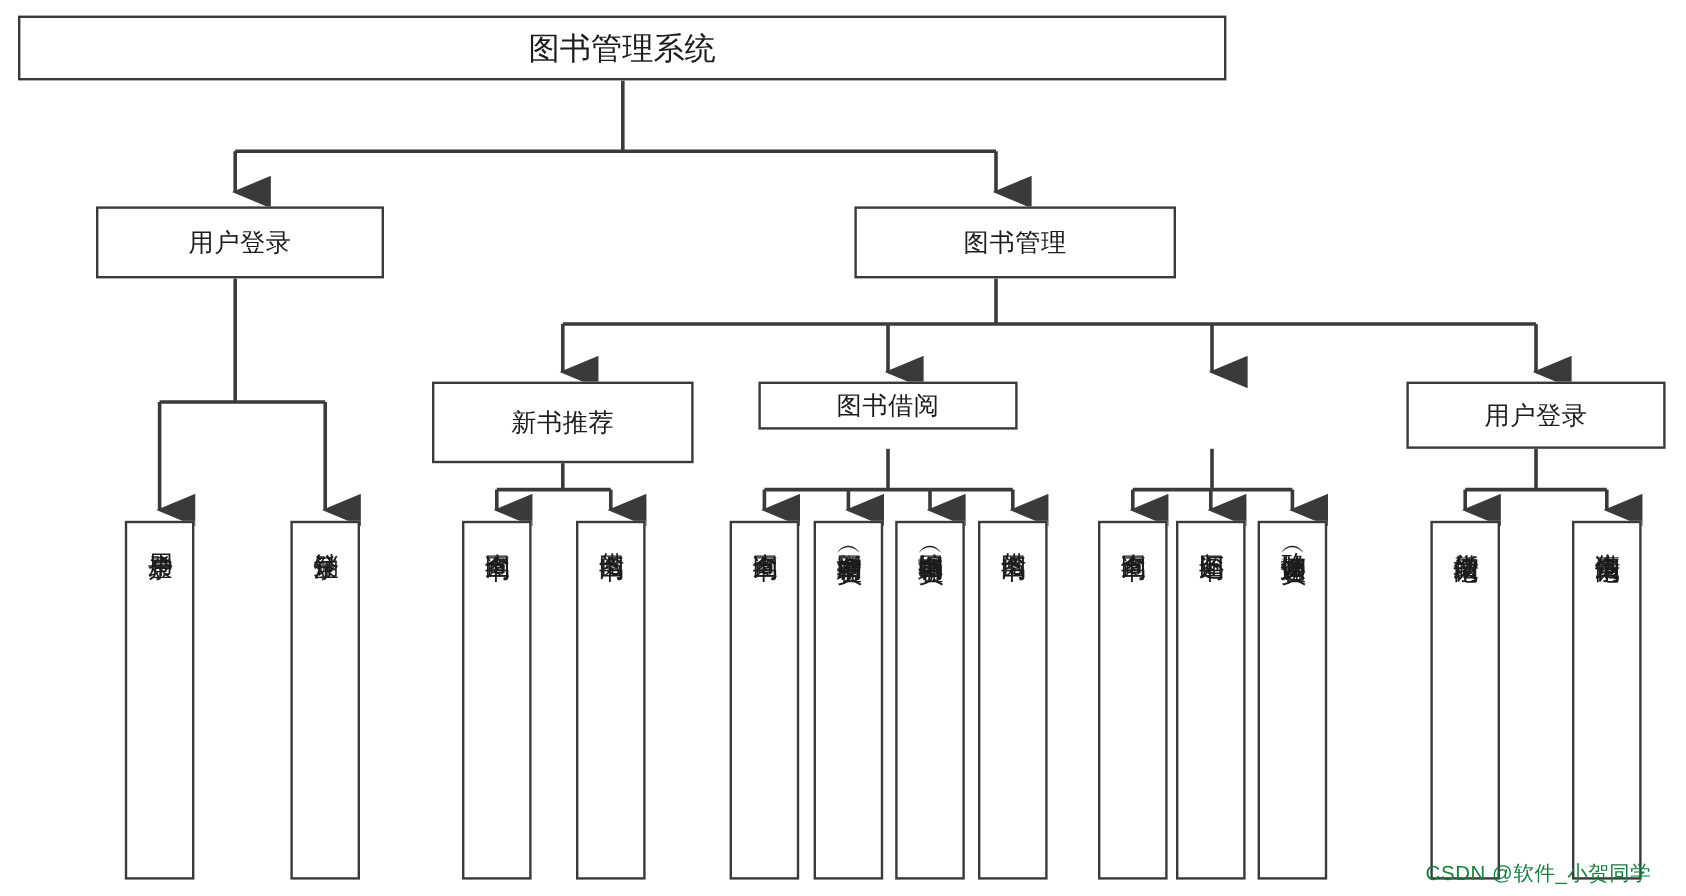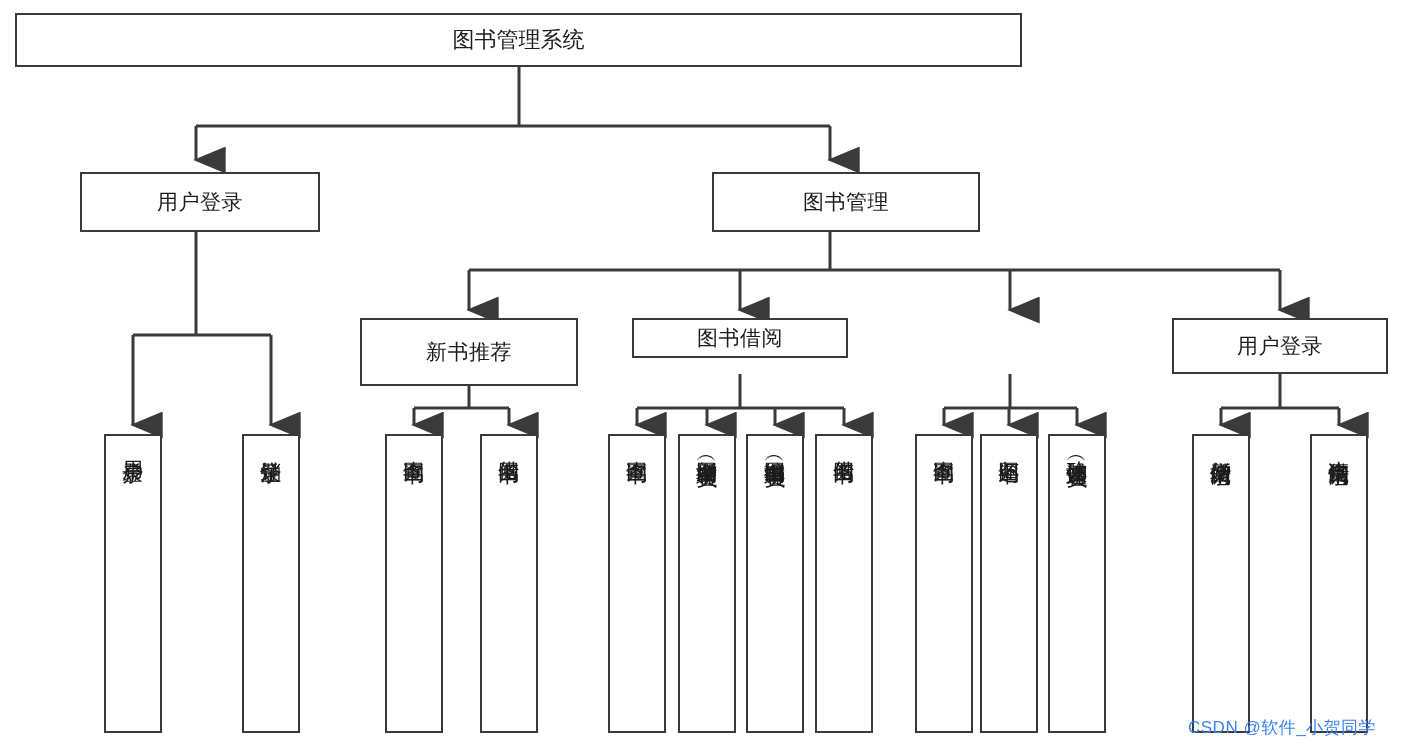--- a/index.html
+++ b/index.html
@@ -33,39 +33,39 @@
     display: flex;
     align-items: center;
     justify-content: center;
     color: #1c1c1c;
   }
   .node.horiz {
     font-size: 21px;
     letter-spacing: 0.5px;
   }
   .node.root {
-    font-size: 22px;
+    font-size: 26px;
   }
   .node.leaf {
     align-items: flex-start;
     padding-top: 8px;
   }
   .vtext {
     writing-mode: vertical-rl;
     text-orientation: upright;
     font-size: 21px;
     line-height: 1.12;
     letter-spacing: 1px;
     white-space: nowrap;
     color: #1c1c1c;
   }
   .watermark {
     position: absolute;
     font-size: 17px;
-    color: #3b82f6;
+    color: #15803d;
     white-space: nowrap;
     letter-spacing: 0.5px;
   }
 </style>
 </head>
 <body>
 
 <div id="canvas">
 
   <svg id="wires" viewBox="0 0 1405 747">

